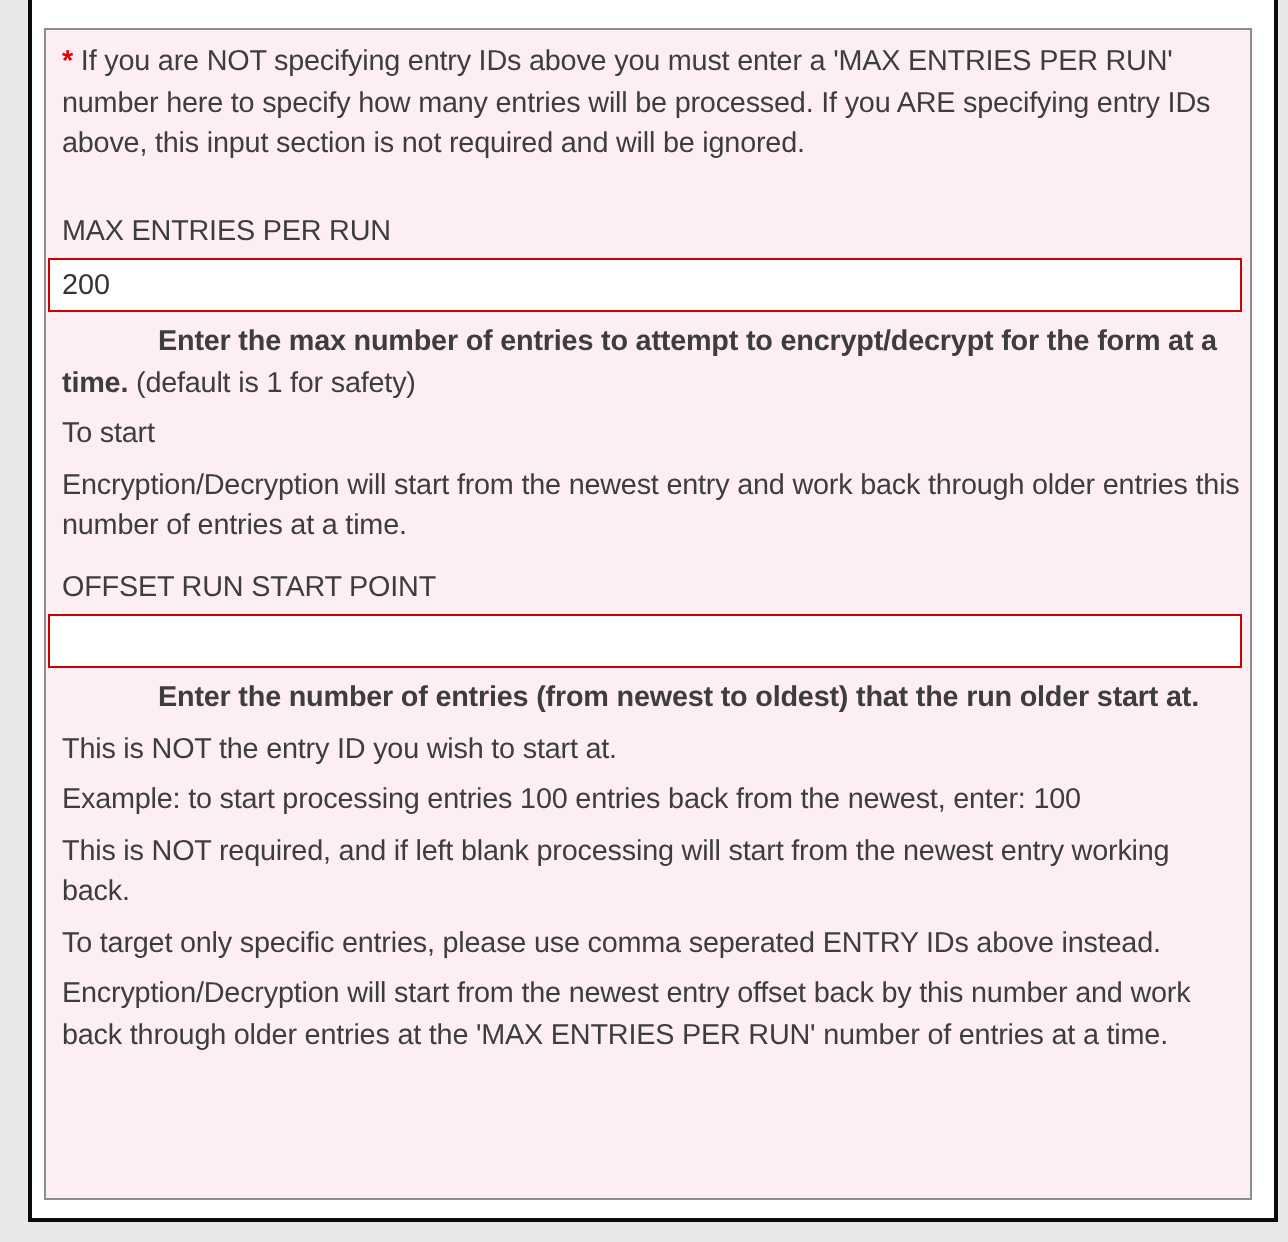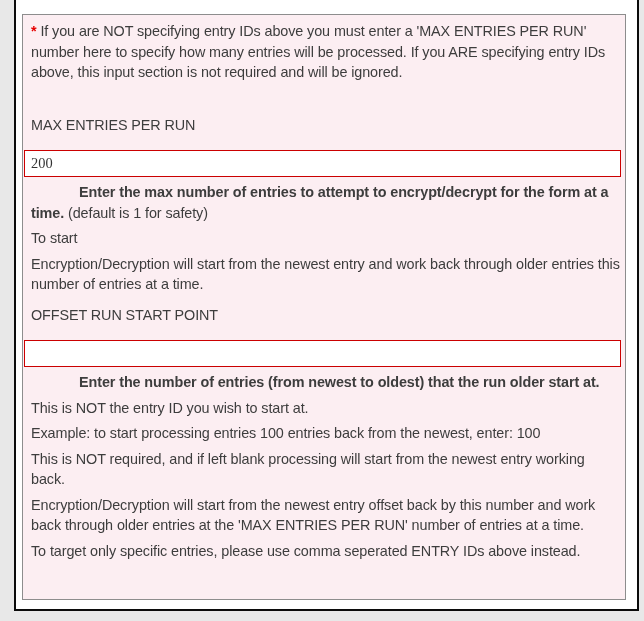--- a/index.html
+++ b/index.html
@@ -29,35 +29,35 @@
     color: #3d3d3d;
     font-size: 14.4px;
     line-height: 20.5px;
     letter-spacing: -0.1px;
   }
   .notice-box p { margin: 5px 0; }
   p.intro { margin-top: 0; }
   .required-marker { color: #e60000; font-weight: bold; }
   .field-label {
     display: block;
-    margin-top: 32px;
+    margin-top: 23px;
     color: #3d3d3d;
   }
   .field-2 .field-label { margin-top: 10px; }
   .text-input {
     display: block;
     margin-left: -7px;
     width: calc(100% + 7px);
     height: 27px;
-    margin-top: 15px;
+    margin-top: 3px;
     background: #ffffff;
     border: 1.5px solid #cb0000;
     border-radius: 0;
     padding: 2px 6px;
-    font-family: Liberation Serif, serif;
+    font-family: Liberation Sans, sans-serif;
     font-size: 14.4px;
     color: #333333;
     outline: none;
   }
   .desc-bold { margin-top: 6px; }
   .desc-bold strong { font-weight: bold; margin-left: 48px; }
   .desc-note { font-weight: normal; }
 </style>
 </head>
 <body>
@@ -75,18 +75,18 @@
       <p>Encryption/Decryption will start from the newest entry and work back through older entries this number of entries at a time.</p>
     </div>
 
     <div class="field-2">
       <label class="field-label">OFFSET RUN START POINT</label>
       <input class="text-input" type="text" value="" style="">
       <p class="desc-bold"><strong>Enter the number of entries (from newest to oldest) that the run older start at.</strong></p>
       <p>This is NOT the entry ID you wish to start at.</p>
       <p>Example: to start processing entries 100 entries back from the newest, enter: 100</p>
       <p>This is NOT required, and if left blank processing will start from the newest entry working back.</p>
+      <p>To target only specific entries, please use comma seperated ENTRY IDs above instead.</p>
       <p>Encryption/Decryption will start from the newest entry offset back by this number and work back through older entries at the 'MAX ENTRIES PER RUN' number of entries at a time.</p>
-      <p>To target only specific entries, please use comma seperated ENTRY IDs above instead.</p>
     </div>
 
   </div>
 </div>
 
 </body></html>

